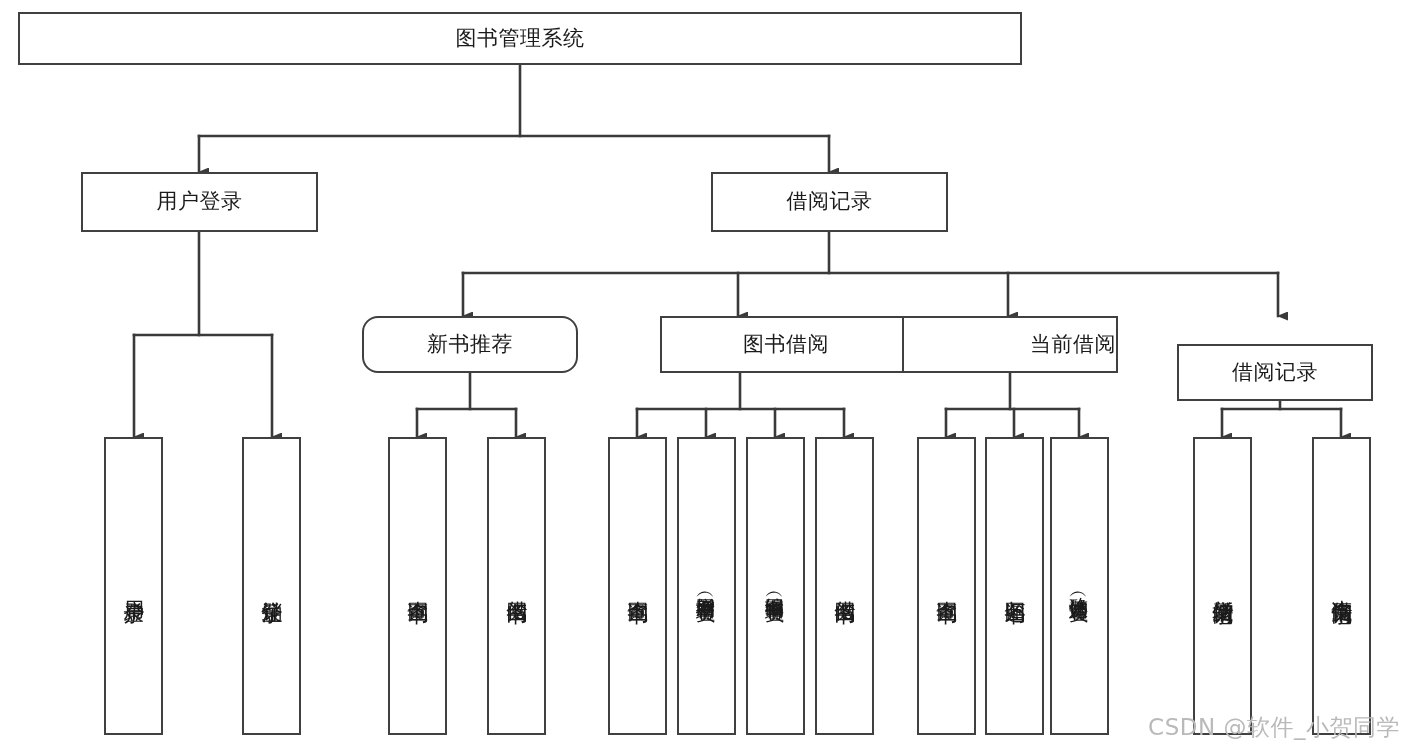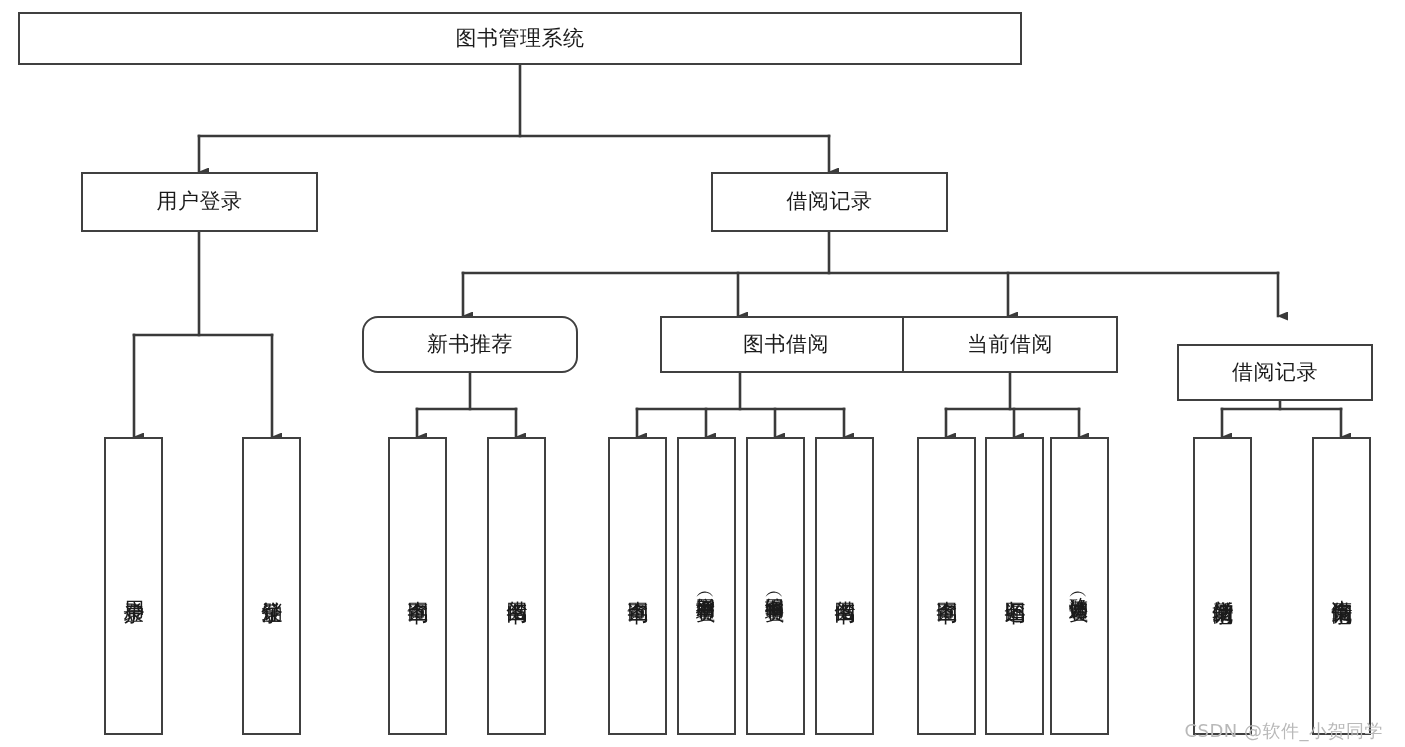--- a/index.html
+++ b/index.html
@@ -51,23 +51,23 @@
     writing-mode: vertical-rl;
     text-orientation: upright;
     text-align: center;
     white-space: nowrap;
   }
   .node.horiz .label {
     white-space: nowrap;
   }
   #watermark {
     position: absolute;
-    right: 22px;
+    right: 5px;
     bottom: 4px;
-    font-size: 18px;
+    font-size: 23px;
     color: #b9b9b9;
     letter-spacing: 0.5px;
     white-space: nowrap;
     pointer-events: none;
   }
 </style>
 </head>
 <body>
 
 <div id="diagram-root">
@@ -124,21 +124,21 @@
       </div>
       <div class="node horiz" style="left: 711px; top: 172px; width: 237px; height: 60px;">
         <span class="label">借阅记录</span>
       </div>
       <div class="node horiz" style="left: 362px; top: 316px; width: 216px; height: 57px; border-radius: 16px;">
         <span class="label">新书推荐</span>
       </div>
       <div class="node horiz" style="left: 632px; top: 316px; width: 252px; height: 57px; margin-left: 28px;">
         <span class="label">图书借阅</span>
       </div>
-      <div class="node horiz" style="left: 902px; top: 316px; width: 216px; height: 57px;">
+      <div class="node horiz" style="left: 902px; top: 316px; width: 216px; height: 57px; justify-content: flex-end;">
         <span class="label">当前借阅</span>
       </div>
       <div class="node horiz" style="left: 1177px; top: 316px; width: 196px; height: 57px; margin-top: 28px;">
         <span class="label">借阅记录</span>
       </div>
       <div class="node vert" style="left: 104px; top: 437px; width: 59px; height: 298px;">
         <span class="label">用户登录</span>
       </div>
       <div class="node vert" style="left: 242px; top: 437px; width: 59px; height: 298px;">
         <span class="label">注销登录</span>

